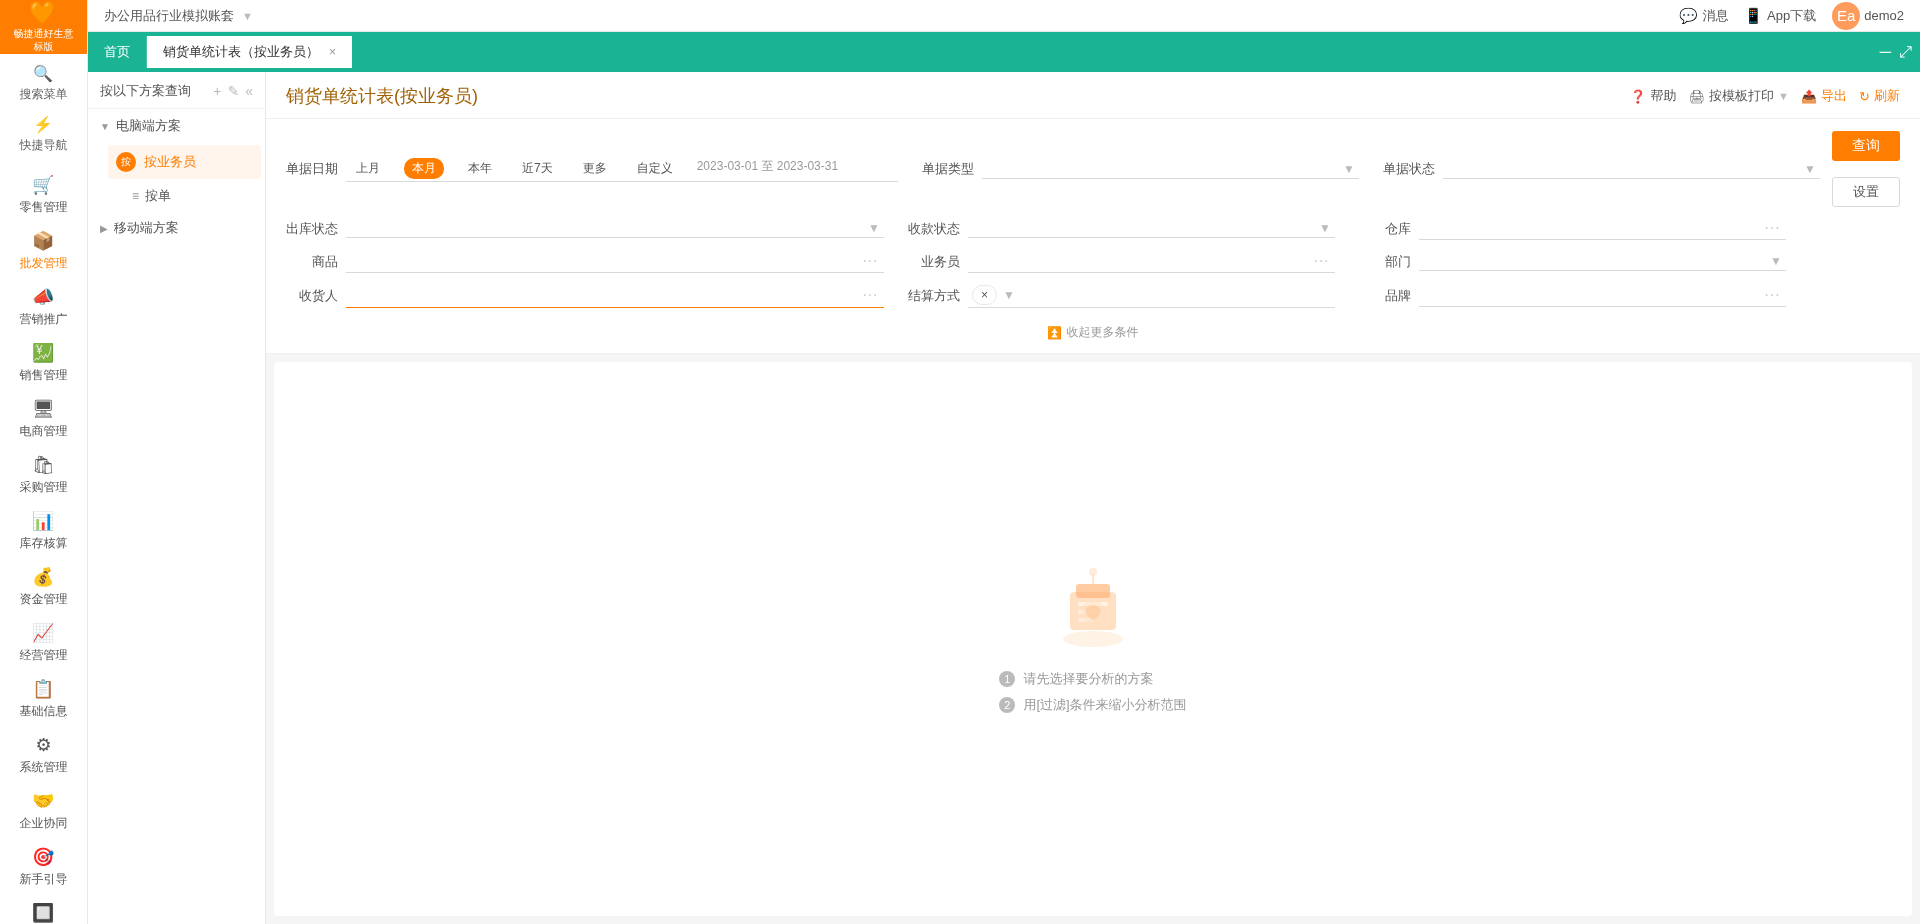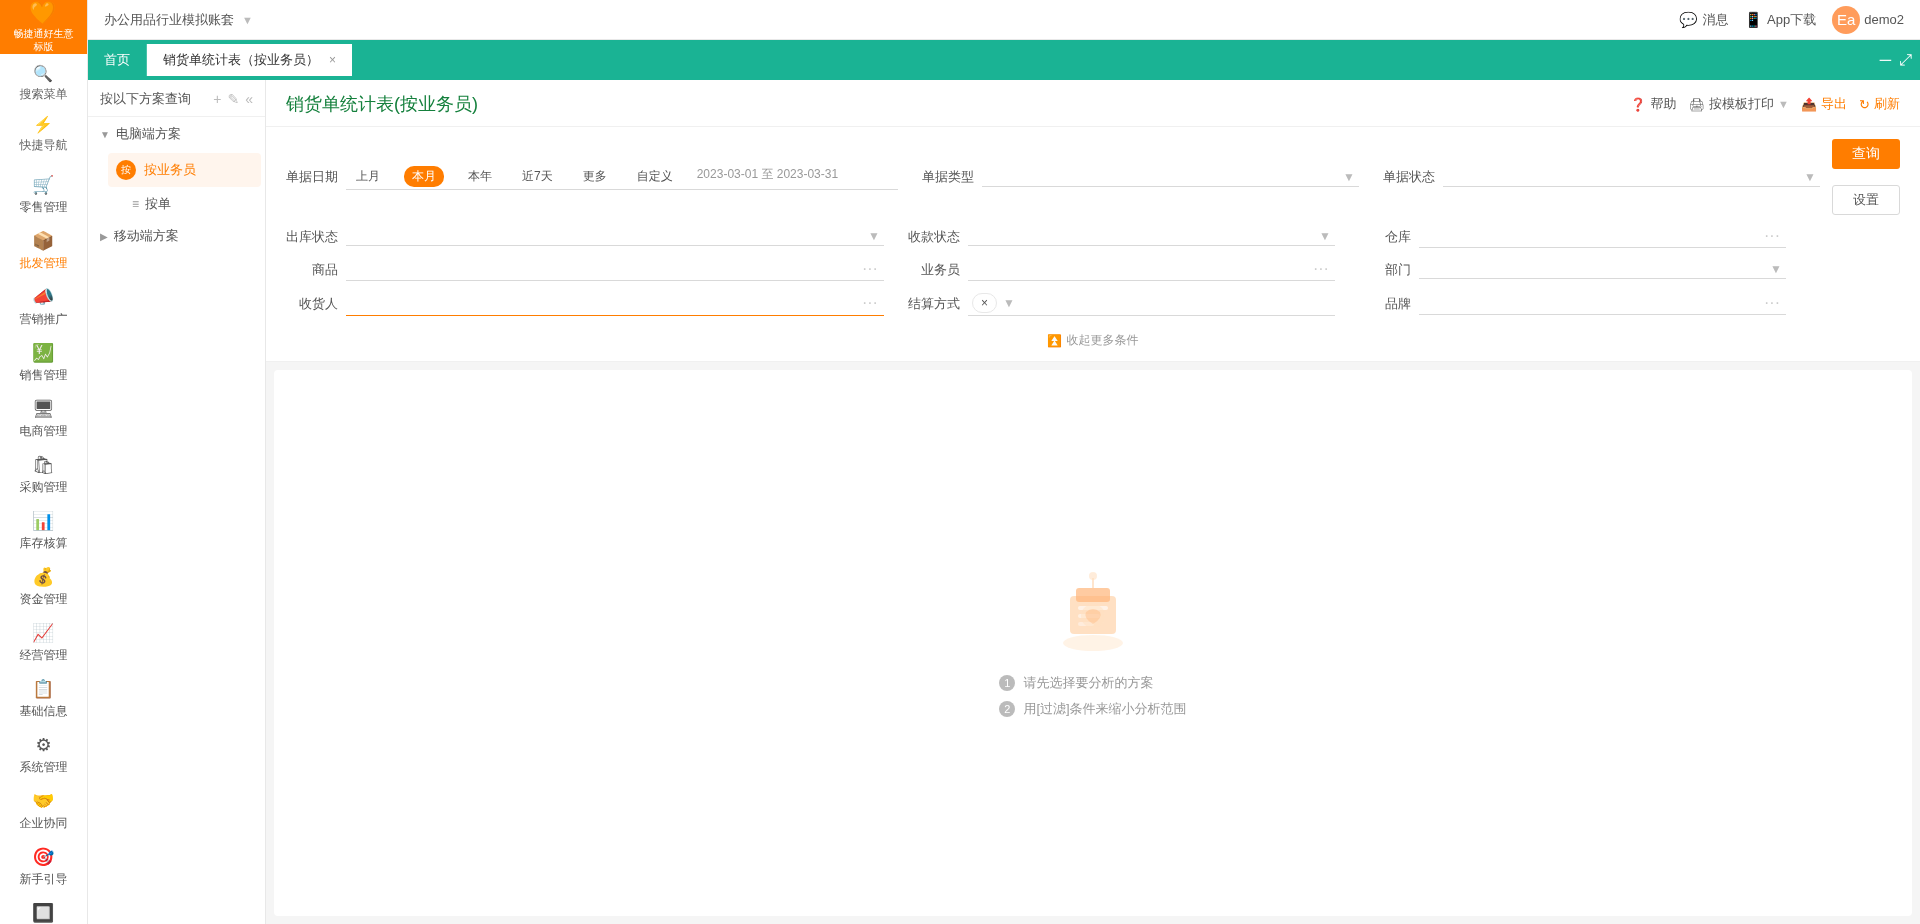--- a/index.html
+++ b/index.html
@@ -15,21 +15,21 @@
     .sidebar-nav-icon { font-size: 16px; color: #999; }
     .sidebar-divider { width: 60px; height: 1px; background: #f0f0f0; margin: 4px auto; }
     .sidebar-item { padding: 8px 0 6px; color: #555; font-size: 12px; text-align: center; cursor: pointer; width: 100%; display: flex; flex-direction: column; align-items: center; gap: 3px; }
     .sidebar-item.active { color: #ff7d00; }
     .sidebar-item-icon { font-size: 18px; }
 
     
     .main-area { flex: 1; display: flex; flex-direction: column; height: 100%; overflow: hidden; }
 
     
-    .top-header { height: 40px; background: #fff; border-bottom: 1px solid #e8e8e8; display: flex; align-items: center; padding: 0 16px; justify-content: space-between; }
+    .top-header { height: 32px; background: #fff; border-bottom: 1px solid #e8e8e8; display: flex; align-items: center; padding: 0 16px; justify-content: space-between; }
     .top-header-left { display: flex; align-items: center; gap: 8px; color: #555; font-size: 13px; }
     .top-header-right { display: flex; align-items: center; gap: 16px; color: #555; font-size: 13px; }
     .top-header-right-item { display: flex; align-items: center; gap: 4px; cursor: pointer; }
     .avatar { width: 28px; height: 28px; border-radius: 50%; background: #ff9c5b; display: flex; align-items: center; justify-content: center; color: #fff; font-size: 15px; }
 
     
     .tab-bar { height: 40px; background: #1ab394; display: flex; align-items: center; padding: 0 0 0 0; }
     .tab-item { height: 32px; display: flex; align-items: center; padding: 0 16px; color: #fff; font-size: 13px; cursor: pointer; gap: 6px; border-right: 1px solid rgba(255,255,255,0.2); }
     .tab-item.active { background: #fff; color: #333; border-right: none; }
     .tab-item.home { background: transparent; color: #fff; }
@@ -58,21 +58,21 @@
     .scheme-subitem { display: flex; align-items: center; gap: 6px; padding: 6px 12px 6px 28px; cursor: pointer; font-size: 13px; color: #555; }
     .scheme-subitem-icon { color: #999; font-size: 12px; }
     .mobile-group-header { display: flex; align-items: center; padding: 8px 12px; cursor: pointer; gap: 6px; font-size: 13px; color: #555; }
     .mobile-group-arrow { font-size: 10px; color: #999; }
 
     
     .right-panel { flex: 1; display: flex; flex-direction: column; padding: 0; overflow: hidden; }
 
     
     .page-title-bar { background: #fff; padding: 12px 20px 10px; display: flex; align-items: center; justify-content: space-between; border-bottom: 1px solid #f0f0f0; }
-    .page-title { font-size: 18px; color: #15803d; font-weight: 500; }
+    .page-title { font-size: 18px; color: #a16207; font-weight: 500; }
     .page-title-actions { display: flex; gap: 12px; align-items: center; }
     .page-action { display: flex; align-items: center; gap: 4px; cursor: pointer; color: #555; font-size: 13px; }
     .page-action-orange { display: flex; align-items: center; gap: 4px; cursor: pointer; color: #ff7d00; font-size: 13px; }
 
     
     .filter-area { background: #fff; padding: 12px 20px 8px; border-bottom: 1px solid #f0f0f0; }
     .filter-row { display: flex; align-items: center; gap: 0; margin-bottom: 10px; }
     .filter-field { display: flex; align-items: center; gap: 8px; flex: 1; min-width: 0; }
     .filter-label { color: #555; font-size: 13px; white-space: nowrap; min-width: 52px; text-align: right; }
     .filter-input-wrap { flex: 1; border-bottom: 1px solid #d9d9d9; display: flex; align-items: center; padding: 2px 4px; gap: 4px; min-width: 0; }

